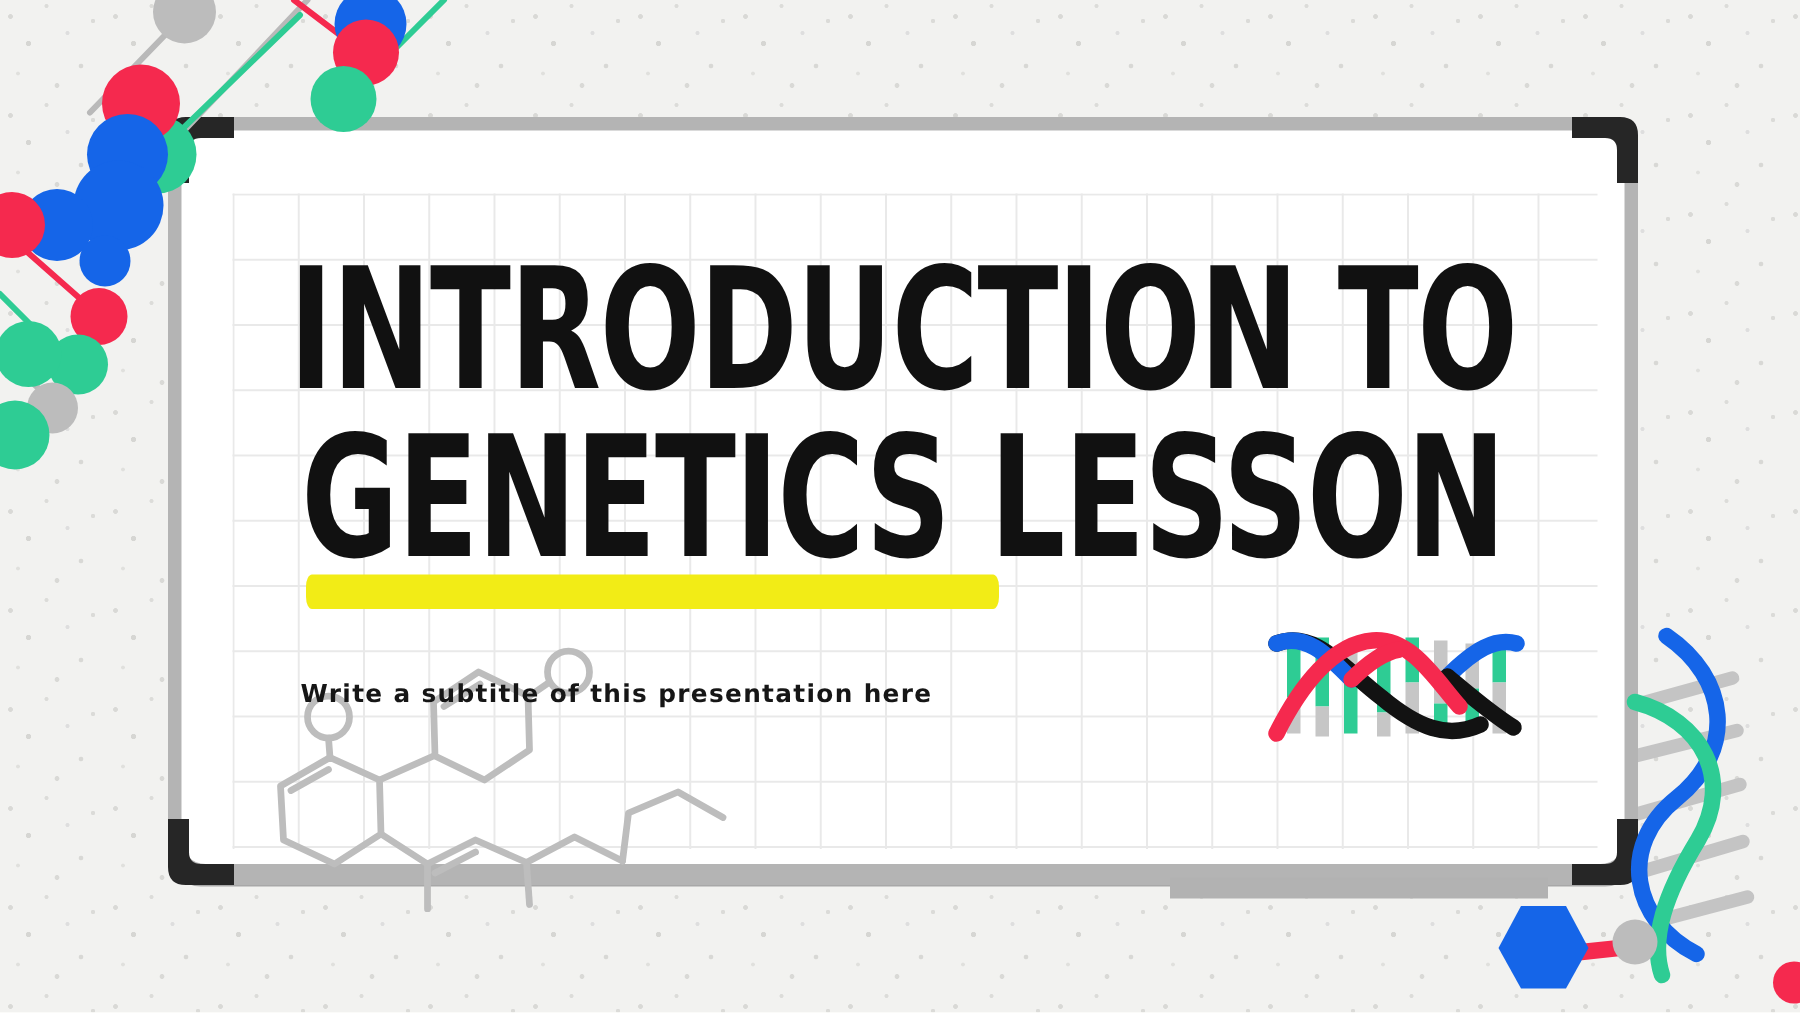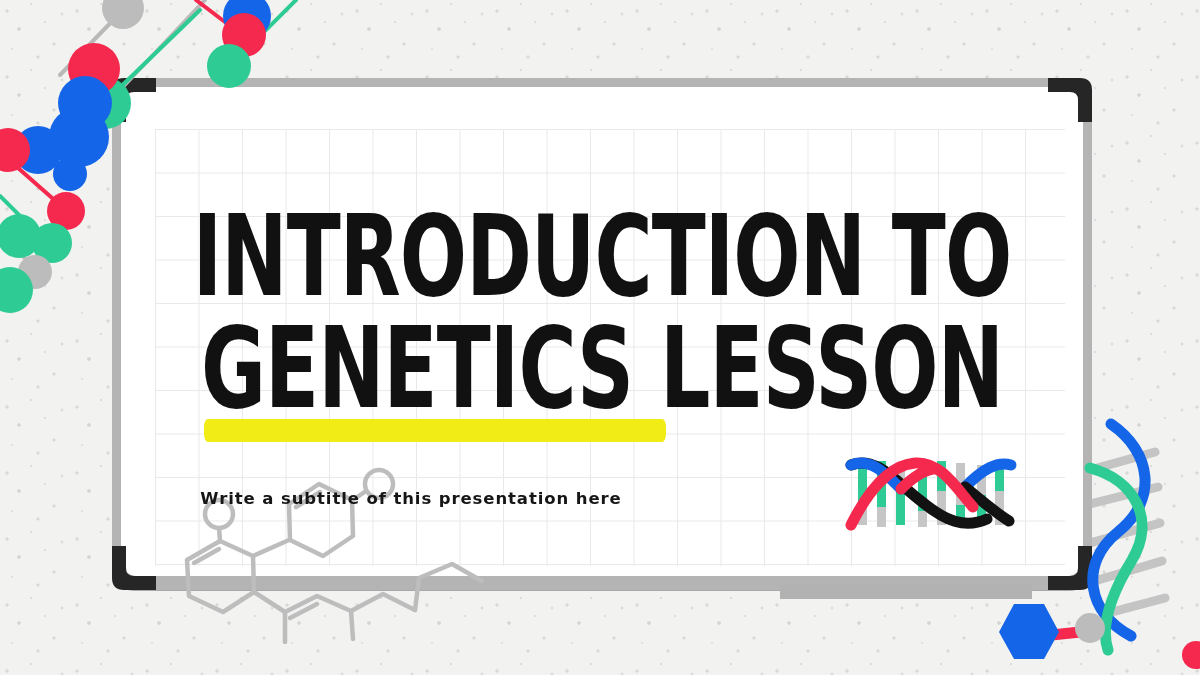--- a/index.html
+++ b/index.html
@@ -104,21 +104,20 @@
     height: 14px;
     background: #b2b2b2;
     z-index: 28;
   }
 
   
   .board-content {
     position: absolute;
     inset: 0;
     z-index: 25;
-    margin-top: 36px;
   }
 
   .molecule-watermark {
     position: absolute;
     left: 45px;
     top: 320px;
     z-index: 1;
   }
 
   .title-block {

